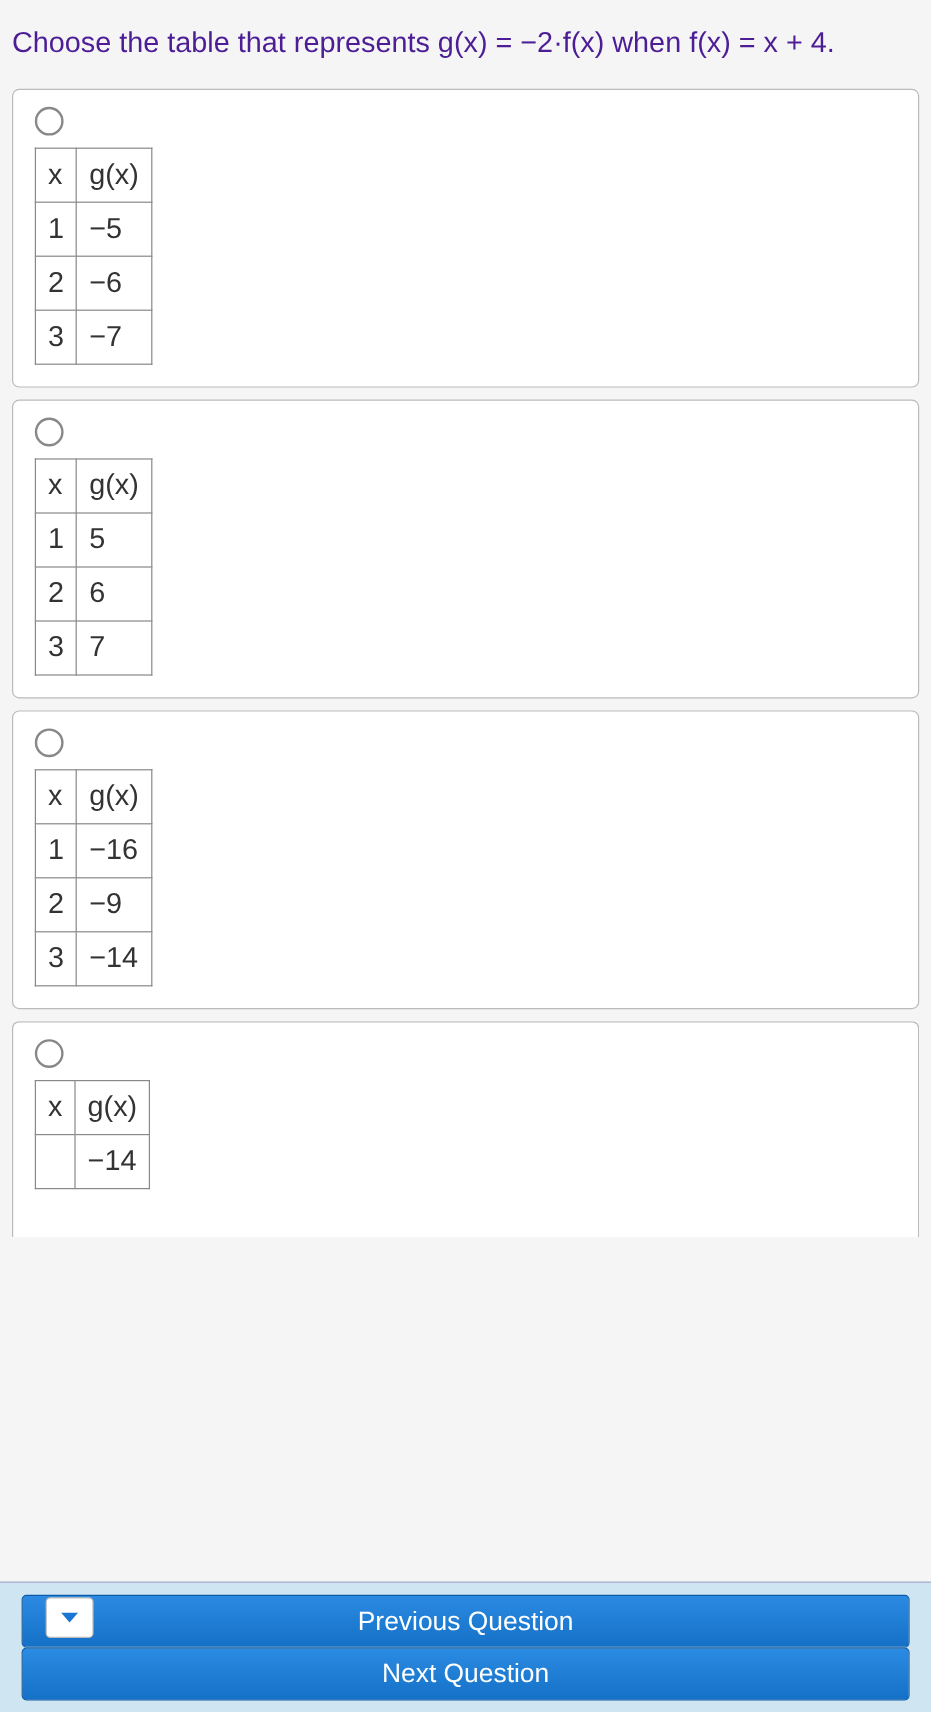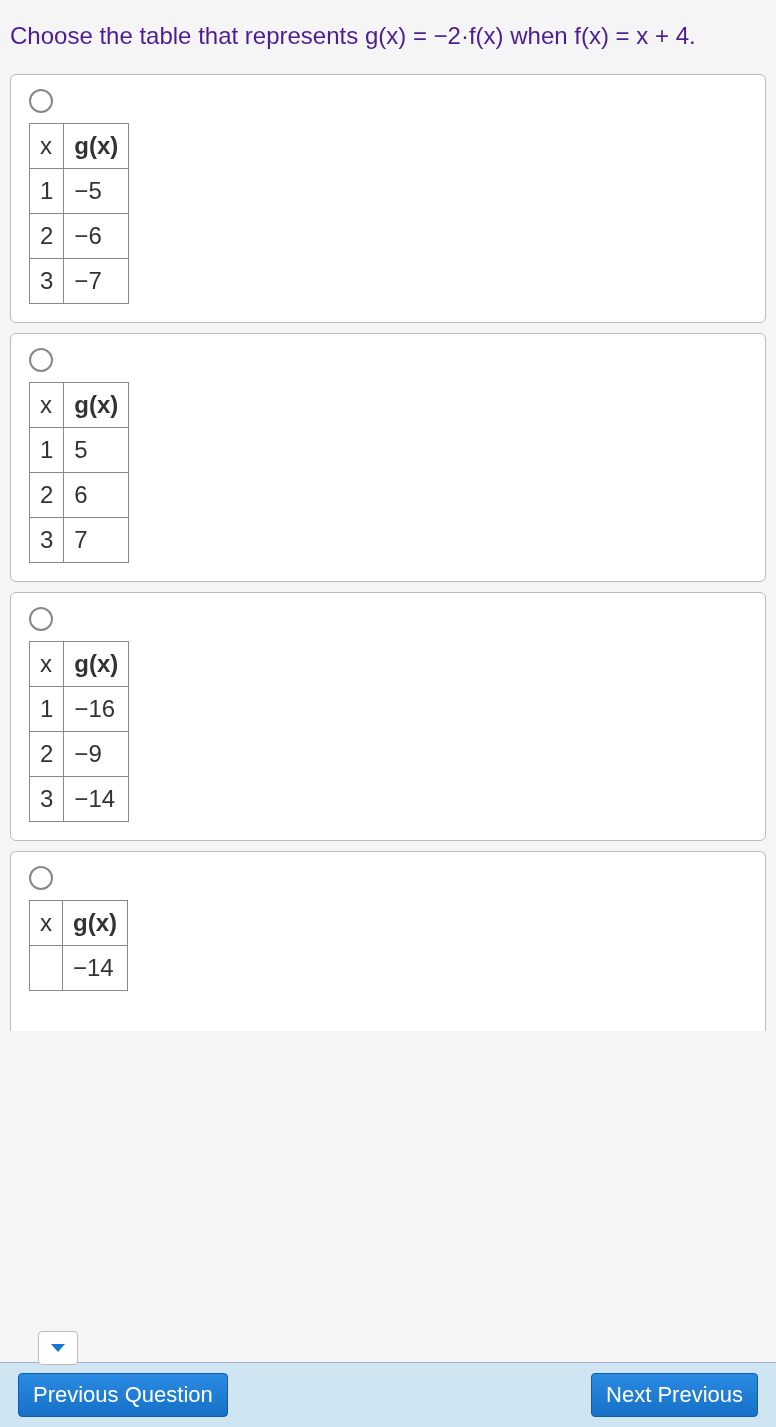--- a/index.html
+++ b/index.html
@@ -42,35 +42,36 @@
 table.data-table th, table.data-table td {
   border: 1px solid #888;
   padding: 8px 10px;
   text-align: left;
   font-weight: normal;
   font-size: 24px;
   color: #333;
   min-width: 30px;
 }
 table.data-table th {
-  font-weight: bold;
+  font-weight: normal;
 }
 table.data-table th:first-child {
   font-weight: normal;
 }
 .nav-bar {
   position: absolute;
   bottom: 0;
   left: 0;
   right: 0;
   background: #cfe5f2;
   padding: 10px 18px;
   display: flex;
   justify-content: space-between;
   border-top: 1px solid #aac;
+  flex-direction: column;
 }
 .nav-btn {
   background: #1976d2;
   background: linear-gradient(#2b8ae2, #1571c7);
   color: #fff;
   border: 1px solid #0d5ca8;
   border-radius: 4px;
   padding: 8px 14px;
   font-size: 22px;
   cursor: pointer;
@@ -193,14 +194,14 @@
   </div>
 
 </div>
 
 <div class="tts-btn">
   <div class="caret"></div>
 </div>
 
 <div class="nav-bar">
   <button class="nav-btn">Previous Question</button>
-  <button class="nav-btn">Next Previous</button>
+  <button class="nav-btn">Next Question</button>
 </div>
 
 </body></html>

